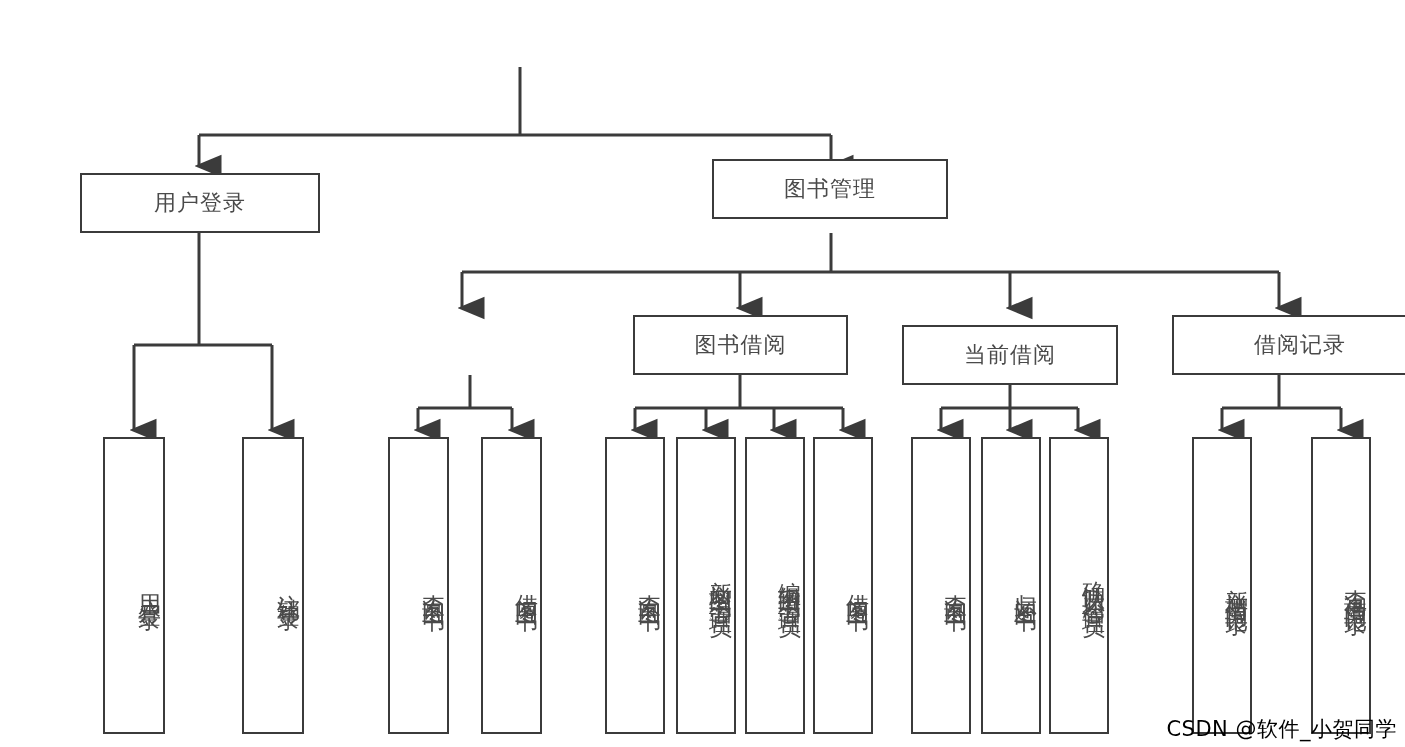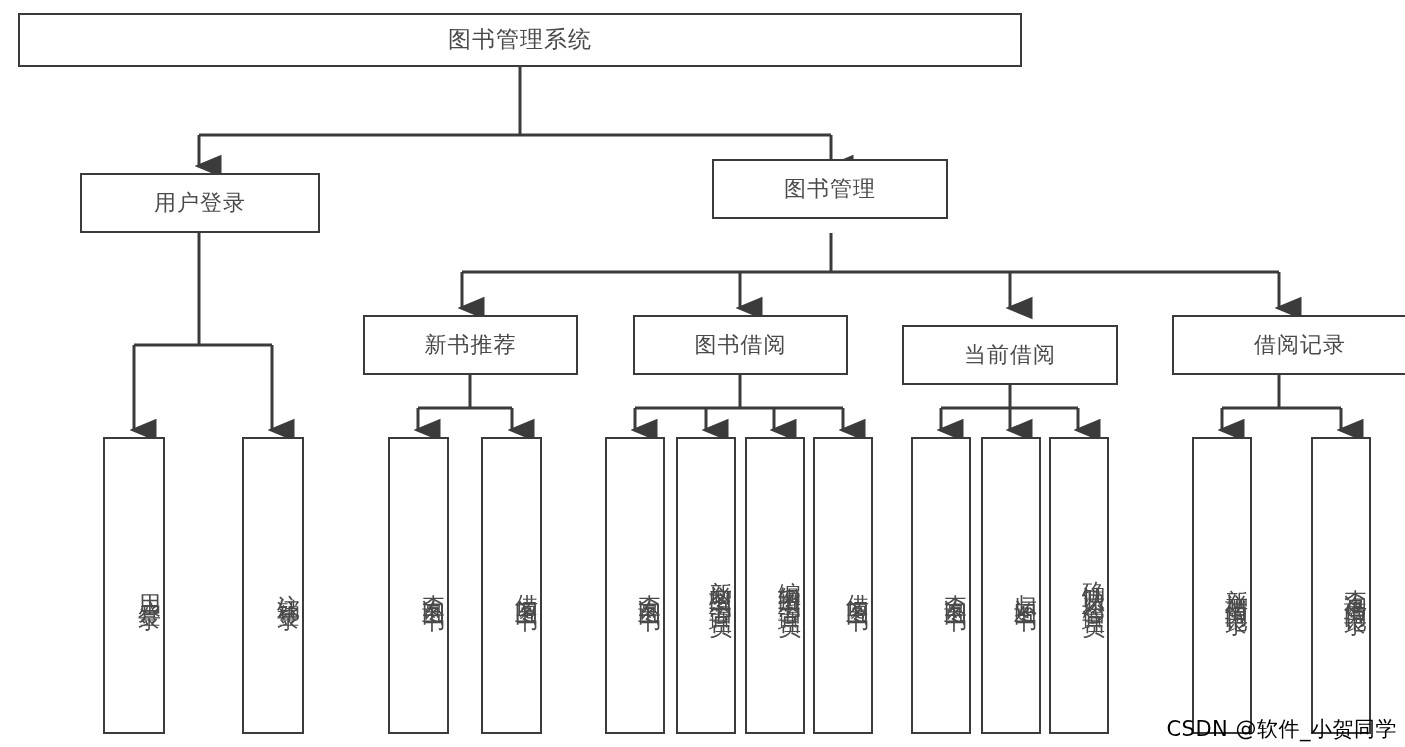--- a/index.html
+++ b/index.html
@@ -100,34 +100,28 @@
       <path d="M 1010 408 L 1010 430" marker-end="url(#arrow)"></path>
       <path d="M 1078 408 L 1078 430" marker-end="url(#arrow)"></path>
 
       <path d="M 1279 375 L 1279 408"></path>
       <path d="M 1222 408 L 1341 408"></path>
       <path d="M 1222 408 L 1222 430" marker-end="url(#arrow)"></path>
       <path d="M 1341 408 L 1341 430" marker-end="url(#arrow)"></path>
     </g>
   </svg>
 
-  <div class="node horiz root" style="left:18px;top:13px;width:1004px;height:54px;">
-    <span class="lbl">图书管理系统</span>
-  </div>
 
   <div class="node horiz" style="left:80px;top:173px;width:240px;height:60px;">
     <span class="lbl">用户登录</span>
   </div>
   <div class="node horiz" style="left:712px;top:159px;width:236px;height:60px;">
     <span class="lbl">图书管理</span>
   </div>
 
-  <div class="node horiz" style="left:363px;top:315px;width:215px;height:60px;">
-    <span class="lbl">新书推荐</span>
-  </div>
   <div class="node horiz" style="left:633px;top:315px;width:215px;height:60px;">
     <span class="lbl">图书借阅</span>
   </div>
   <div class="node horiz" style="left:902px;top:315px;width:216px;height:60px;margin-top:10px;">
     <span class="lbl">当前借阅</span>
   </div>
   <div class="node horiz" style="left:1172px;top:315px;width:256px;height:60px;">
     <span class="lbl">借阅记录</span>
   </div>
 

